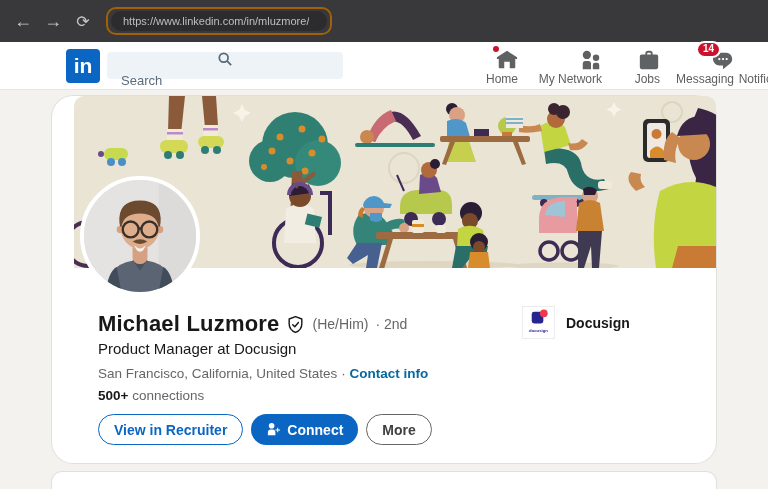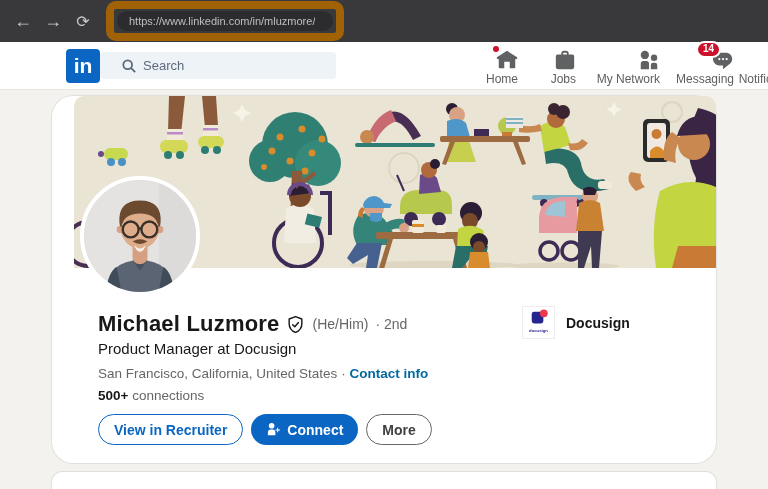--- a/index.html
+++ b/index.html
@@ -3,28 +3,28 @@
 <meta charset="utf-8">
 <style>
   * { margin:0; padding:0; box-sizing:border-box; }
   html,body { width:768px; height:489px; overflow:hidden; }
   body { background:#f4f2ee; font-family:"Liberation Sans", sans-serif; }
 
   
   .browser-bar { height:42px; background:#39393b; display:flex; align-items:center; padding:0 8px; }
   .nav-glyph { color:#c6c6c8; font-size:18px; width:30px; text-align:center; cursor:pointer; user-select:none; }
   .reload { font-size:16px; }
-  .url-annotation { margin-left:8px; border:8px solid #a16207; border-radius:10px; padding:2px 3px; }
+  .url-annotation { margin-left:8px; border:2px solid #a16207; border-radius:10px; padding:2px 3px; }
   .url-pill { width:216px; height:20px; background:#2c2c2e; border-radius:10px; display:flex; align-items:center; padding:0 12px; }
   .url-text { color:#bfbfc1; font-size:11px; white-space:nowrap; overflow:hidden; }
 
   
   .li-nav { height:48px; background:#fff; display:flex; align-items:center; padding-left:66px; border-bottom:1px solid #e8e6e1; }
   .li-logo { width:34px; height:34px; background:#0a66c2; color:#fff; border-radius:4px; display:flex; align-items:center; justify-content:center; font-weight:700; font-size:21px; cursor:pointer; }
-  .search-box { width:236px; height:27px; background:#eef3f8; border-radius:4px; display:flex; align-items:center; padding:0 22px; gap:7px; }
+  .search-box { margin-left:7px; width:236px; height:27px; background:#eef3f8; border-radius:4px; display:flex; align-items:center; padding:0 14px; gap:7px;flex-direction:column; }
   .search-box input { border:none; background:transparent; outline:none; font-size:13px; color:#1d2226; width:100%; font-family:inherit; }
   .search-box input::placeholder { color:#5b6b7b; }
   .nav-items { display:flex; margin-left:auto; margin-right:-36px; height:48px; }
   .nav-item { display:flex; flex-direction:column; align-items:flex-end; justify-content:center; gap:1px; color:#5e5e5e; font-size:12px; position:relative; cursor:pointer; padding-top:3px; }
   .nav-item svg { fill:#5f6163; }
   .ni-home{width:58px} .ni-net{width:84px} .ni-jobs{width:58px} .ni-msg{width:74px} .ni-notif{width:70px}
   .ni-notif .nav-label { white-space:nowrap; margin-left:18px; }
   .badge-dot { position:absolute; top:2px; left:calc(50% + 2px); width:10px; height:10px; background:#cb112b; border-radius:50%; border:2px solid #fff; }
   .badge-count { position:absolute; top:-1px; left:calc(50% - 1px); background:#cb112b; color:#fff; font-size:10px; font-weight:700; border-radius:9px; padding:1.5px 5px; border:2px solid #fff; line-height:1; }
 
@@ -83,35 +83,35 @@
   <div class="nav-items">
     <div class="nav-item ni-home">
       <span style="display:flex;">
         <svg width="22" height="22" viewBox="0 0 24 24">
             <path d="M23 9v2h-2v9a1 1 0 0 1-1 1h-5v-7h-6v7H4a1 1 0 0 1-1-1v-9H1V9l11-7z"></path>
           </svg>
       </span>
       <span class="badge-dot"></span>
       <span class="nav-label">Home</span>
     </div>
+    <div class="nav-item ni-net">
+      <span style="display:flex;">
+        <svg width="22" height="22" viewBox="0 0 24 24">
+            <path d="M12 16v6H3v-6a3 3 0 0 1 3-3h3a3 3 0 0 1 3 3zm5.5-3a3.5 3.5 0 1 0-3.5-3.5 3.5 3.5 0 0 0 3.5 3.5zm1 2h-2a2.5 2.5 0 0 0-2.5 2.5V22h7v-4.5a2.5 2.5 0 0 0-2.5-2.5zM7.5 2A4.5 4.5 0 1 0 12 6.5 4.49 4.49 0 0 0 7.5 2z"></path>
+          </svg>
+      </span>
+      <span class="nav-label">My Network</span>
+    </div>
     <div class="nav-item ni-jobs">
       <span style="display:flex;">
         <svg width="22" height="22" viewBox="0 0 24 24">
             <path d="M22 8v12a2 2 0 0 1-2 2H4a2 2 0 0 1-2-2V8a2 2 0 0 1 2-2h4V5a3 3 0 0 1 3-3h2a3 3 0 0 1 3 3v1h4a2 2 0 0 1 2 2zM10 6h4V5a1 1 0 0 0-1-1h-2a1 1 0 0 0-1 1z"></path>
           </svg>
       </span>
       <span class="nav-label">Jobs</span>
-    </div>
-    <div class="nav-item ni-net">
-      <span style="display:flex;">
-        <svg width="22" height="22" viewBox="0 0 24 24">
-            <path d="M12 16v6H3v-6a3 3 0 0 1 3-3h3a3 3 0 0 1 3 3zm5.5-3a3.5 3.5 0 1 0-3.5-3.5 3.5 3.5 0 0 0 3.5 3.5zm1 2h-2a2.5 2.5 0 0 0-2.5 2.5V22h7v-4.5a2.5 2.5 0 0 0-2.5-2.5zM7.5 2A4.5 4.5 0 1 0 12 6.5 4.49 4.49 0 0 0 7.5 2z"></path>
-          </svg>
-      </span>
-      <span class="nav-label">My Network</span>
     </div>
     <div class="nav-item ni-msg">
       <span style="display:flex;">
         <svg width="22" height="22" viewBox="0 0 24 24">
             <path d="M16 4H8a7 7 0 0 0 0 14h4v4l8.16-6.39A7 7 0 0 0 16 4zm-8 8.25A1.25 1.25 0 1 1 9.25 11 1.25 1.25 0 0 1 8 12.25zm4 0A1.25 1.25 0 1 1 13.25 11 1.25 1.25 0 0 1 12 12.25zm4 0A1.25 1.25 0 1 1 17.25 11 1.25 1.25 0 0 1 16 12.25z"></path>
           </svg>
       </span>
       <span class="badge-count">14</span>
       <span class="nav-label">Messaging</span>
     </div>

